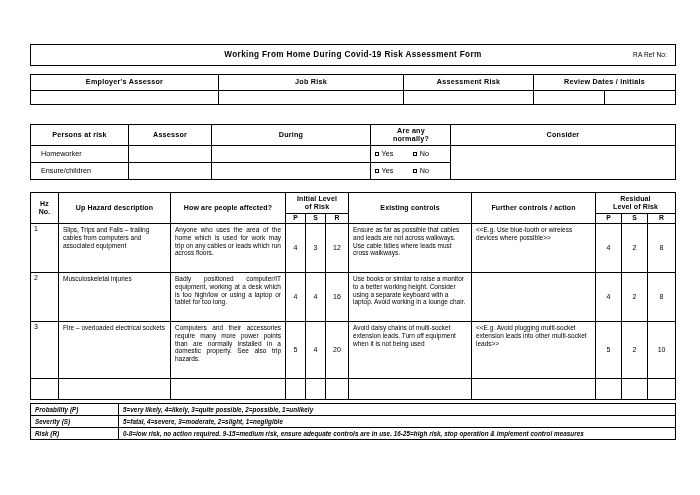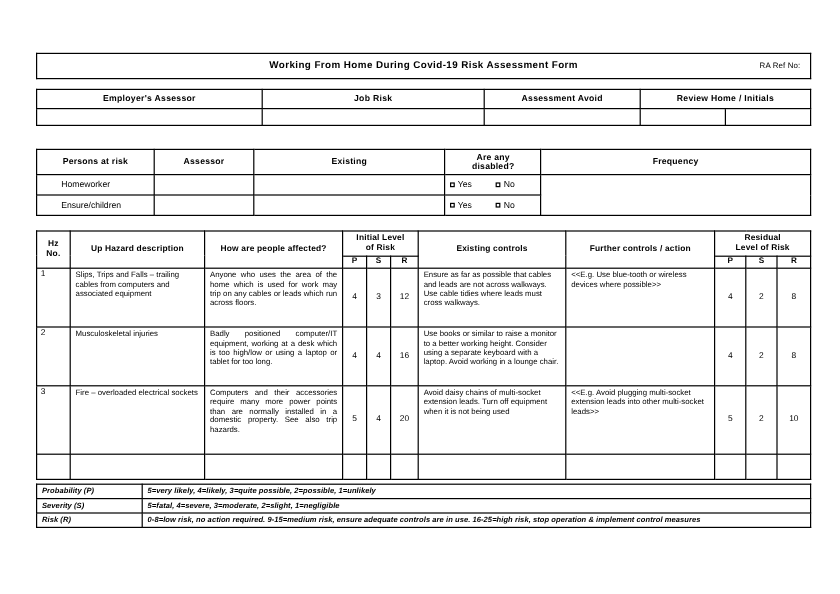--- a/index.html
+++ b/index.html
@@ -116,21 +116,21 @@
     font-weight: bold;
     height: 18px;
     letter-spacing: .2px;
   }
   .persons-table td.hdr.left-head {
     text-align: center;
     padding-left: 4px;
   }
   .persons-table td.rowlabel {
     height: 14px;
-    padding-left: 20px;
+    padding-left: 10px;
   }
   .persons-table td.chk {
     height: 14px;
     padding-left: 4px;
     white-space: nowrap;
   }
   .cbox {
     display: inline-block;
     width: 4px;
     height: 4px;
@@ -230,22 +230,22 @@
       <col style="width:188px">
       <col style="width:185px">
       <col style="width:130px">
       <col style="width:71px">
       <col style="width:71px">
     </colgroup>
     <tbody>
       <tr>
         <td class="hdr">Employer's Assessor</td>
         <td class="hdr">Job Risk</td>
-        <td class="hdr">Assessment Avoid</td>
-        <td class="hdr" colspan="2">Review Home / Initials</td>
+        <td class="hdr">Assessment Risk</td>
+        <td class="hdr" colspan="2">Review Dates / Initials</td>
       </tr>
       <tr class="blank">
         <td></td>
         <td></td>
         <td></td>
         <td></td>
         <td></td>
       </tr>
     </tbody>
   </table>
@@ -256,26 +256,26 @@
       <col style="width:98px">
       <col style="width:83px">
       <col style="width:159px">
       <col style="width:80px">
       <col style="width:225px">
     </colgroup>
     <tbody>
       <tr>
         <td class="hdr">Persons at risk</td>
         <td class="hdr">Assessor</td>
-        <td class="hdr">Existing</td>
+        <td class="hdr">During</td>
         <td class="hdr left-head">
           <span>Are any</span><br>
-          <span>disabled?</span>
-        </td>
-        <td class="hdr">Frequency</td>
+          <span>normally?</span>
+        </td>
+        <td class="hdr">Consider</td>
       </tr>
 
       <tr>
         <td class="rowlabel">Homeworker</td>
         <td class="rowlabel"></td>
         <td class="rowlabel"></td>
         <td class="chk">
           <span class="cbox"></span><span>Yes</span>
           <span class="chk-gap"></span>
           <span class="cbox"></span><span>No</span>

